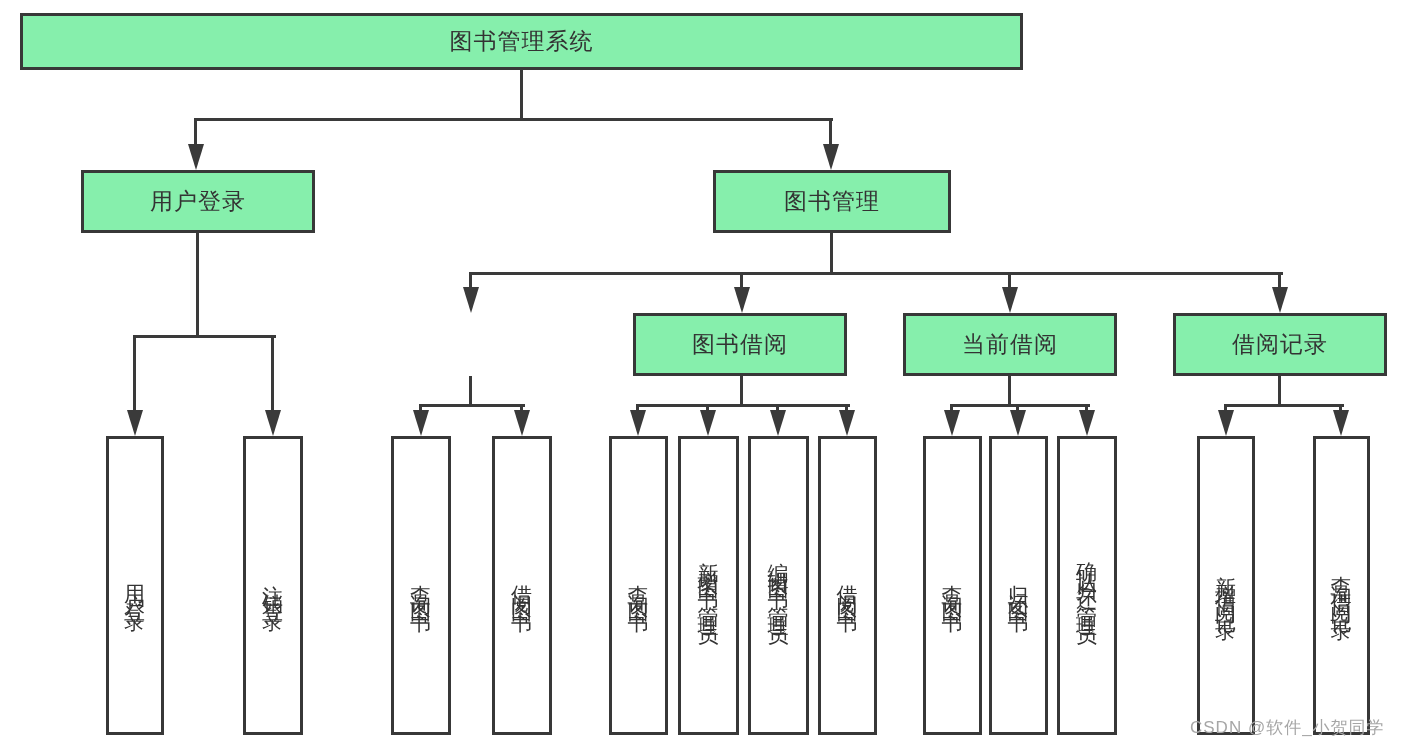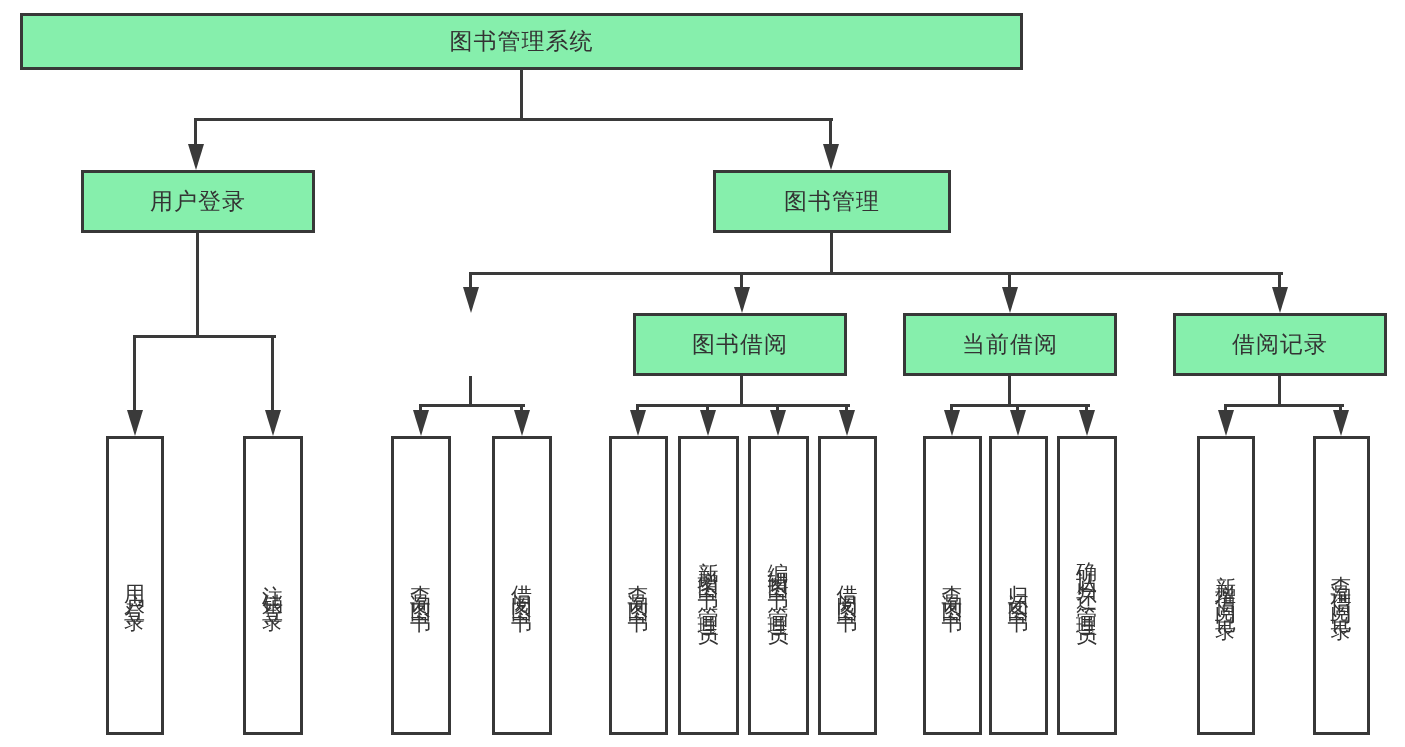--- a/index.html
+++ b/index.html
@@ -172,14 +172,15 @@
   <div class="vbox" style="left: 1057px; top: 436px; width: 60px; height: 299px; border-color: rgb(56, 56, 56); color: rgb(51, 51, 51);">
     <span>确认归还（管理员）</span>
   </div>
   <div class="vbox" style="left: 1197px; top: 436px; width: 58px; height: 299px; border-color: rgb(56, 56, 56); color: rgb(51, 51, 51);">
     <span>新增借阅记录</span>
   </div>
   <div class="vbox" style="left: 1313px; top: 436px; width: 57px; height: 299px; border-color: rgb(56, 56, 56); color: rgb(51, 51, 51);">
     <span>查询借阅记录</span>
   </div>
 
+  <div class="watermark" style="color: rgb(166, 166, 166);">CSDN @软件_小贺同学</div>
 
 </div>
 
 </body></html>

